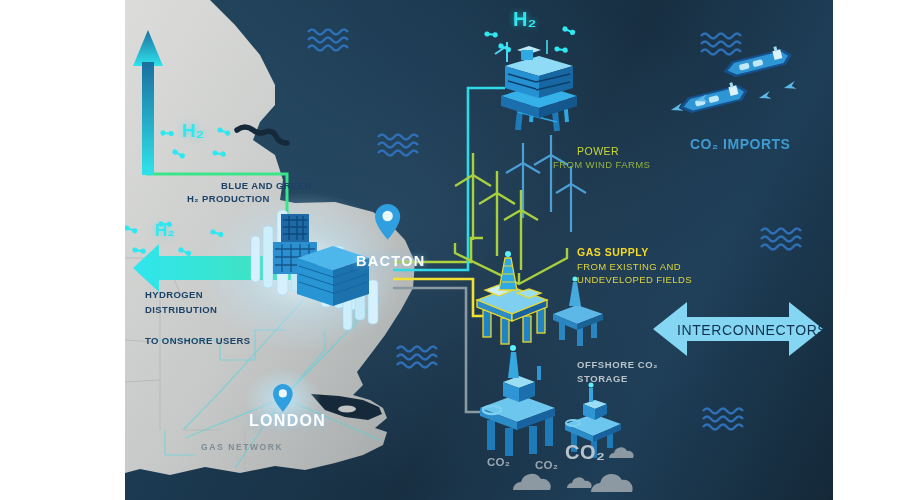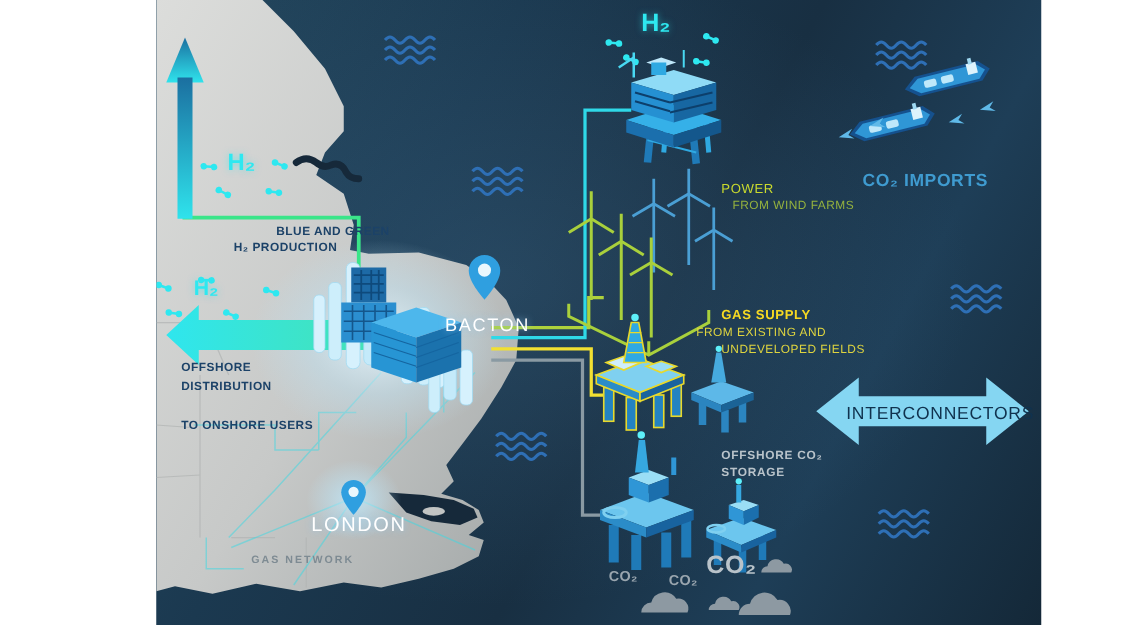--- a/index.html
+++ b/index.html
@@ -6,21 +6,21 @@
   .stage{position:relative;width:900px;height:500px;background:#ffffff;overflow:hidden;
          font-family:"Liberation Sans","DejaVu Sans",sans-serif;}
   .diagram{position:absolute;left:100px;top:0;width:708px;height:500px;overflow:hidden;
     background:
       radial-gradient(620px 420px at 38% 45%, rgba(70,115,150,.30), rgba(0,0,0,0) 62%),
       linear-gradient(118deg,#24485f 0%,#1b3950 30%,#182f42 55%,#1e3e57 75%,#142838 100%); margin-left: 25px;}
   svg.scene{position:absolute;left:0;top:0;}
   .lbl{position:absolute;white-space:nowrap;}
   .navy  {color:#1c4268;font-weight:bold;font-size:9.5px;letter-spacing:.4px;}
   .cyan-h2{color:#2ee8f0;font-weight:bold;text-shadow:0 0 6px rgba(46,232,240,.55);}
-  .city  {color:#ffffff;font-weight:normal;letter-spacing:1.3px;text-shadow:0 0 6px rgba(140,200,240,.8);}
+  .city  {color:#ffffff;font-weight:bold;letter-spacing:1.3px;text-shadow:0 0 6px rgba(140,200,240,.8);}
   .lime-b{color:#c9da2e;font-weight:normal;font-size:10.5px;letter-spacing:.5px;}
   .lime  {color:#95b23e;font-size:9.5px;letter-spacing:.4px;}
   .yel-b {color:#f6d922;font-weight:bold;font-size:10.5px;letter-spacing:.5px;}
   .yel   {color:#ded43f;font-size:9.5px;letter-spacing:.4px;}
   .gry-b {color:#b9c3ca;font-weight:bold;font-size:9.5px;letter-spacing:.6px;}
   .blue-b{color:#3f9bd0;font-weight:bold;font-size:14px;letter-spacing:.5px;}
   .co2   {color:#9aa6af;font-weight:bold;font-size:11.5px;letter-spacing:.3px;}
   .co2-big{color:#b9c3ca;font-weight:bold;font-size:20px;letter-spacing:.5px;}
   .gasnet{color:#7e8b93;font-weight:bold;font-size:8.5px;letter-spacing:1.6px;}
   .interc{color:#10324e;font-weight:normal;font-size:14px;letter-spacing:.6px;text-align:right;}
@@ -303,33 +303,33 @@
       <use href="#pin" transform="translate(148,384) scale(0.82)"></use>
     </svg>
 
     <div class="lbl cyan-h2" style="left:388px;top:8px;font-size:20px;">H₂</div>
     <div class="lbl cyan-h2" style="left:57px;top:120px;font-size:19px;">H₂</div>
     <div class="lbl cyan-h2" style="left:30px;top:221px;font-size:17px;">H₂</div>
 
     <div class="lbl navy" style="left:62px;top:180px;padding-left:34px;">BLUE AND GREEN</div>
     <div class="lbl navy" style="left:62px;top:193px;">H₂ PRODUCTION</div>
 
-    <div class="lbl navy" style="left:20px;top:289px;">OFFSHORE</div>
+    <div class="lbl navy" style="left:20px;top:289px;">HYDROGEN</div>
     <div class="lbl navy" style="left:20px;top:304px;">DISTRIBUTION</div>
     <div class="lbl navy" style="left:20px;top:335px;">TO ONSHORE USERS</div>
 
     <div class="lbl city" style="left:231px;top:253px;font-size:14.5px;">BACTON</div>
     <div class="lbl city" style="left:124px;top:412px;font-size:16px;">LONDON</div>
     <div class="lbl gasnet" style="left:76px;top:442px;">GAS NETWORK</div>
 
     <div class="lbl lime-b" style="left:452px;top:145px;">POWER</div>
-    <div class="lbl lime" style="left:461px;top:159px;">FROM WIND FARMS</div>
+    <div class="lbl lime" style="left:428px;top:159px;">FROM WIND FARMS</div>
 
     <div class="lbl yel-b" style="left:452px;top:246px;">GAS SUPPLY</div>
-    <div class="lbl yel" style="left:432px;top:261px;text-align:center;">FROM EXISTING AND</div>
+    <div class="lbl yel" style="left:452px;top:261px;text-align:center;">FROM EXISTING AND</div>
     <div class="lbl yel" style="left:452px;top:274px;">UNDEVELOPED FIELDS</div>
 
     <div class="lbl gry-b" style="left:452px;top:359px;">OFFSHORE CO₂</div>
     <div class="lbl gry-b" style="left:452px;top:373px;">STORAGE</div>
 
     <div class="lbl blue-b" style="left:565px;top:136px;">CO₂ IMPORTS</div>
     <div class="lbl interc" style="left:552px;top:322px;width:126px;">INTERCONNECTORS</div>
 
     <div class="lbl co2" style="left:362px;top:456px;">CO₂</div>
     <div class="lbl co2" style="left:410px;top:459px;">CO₂</div>

